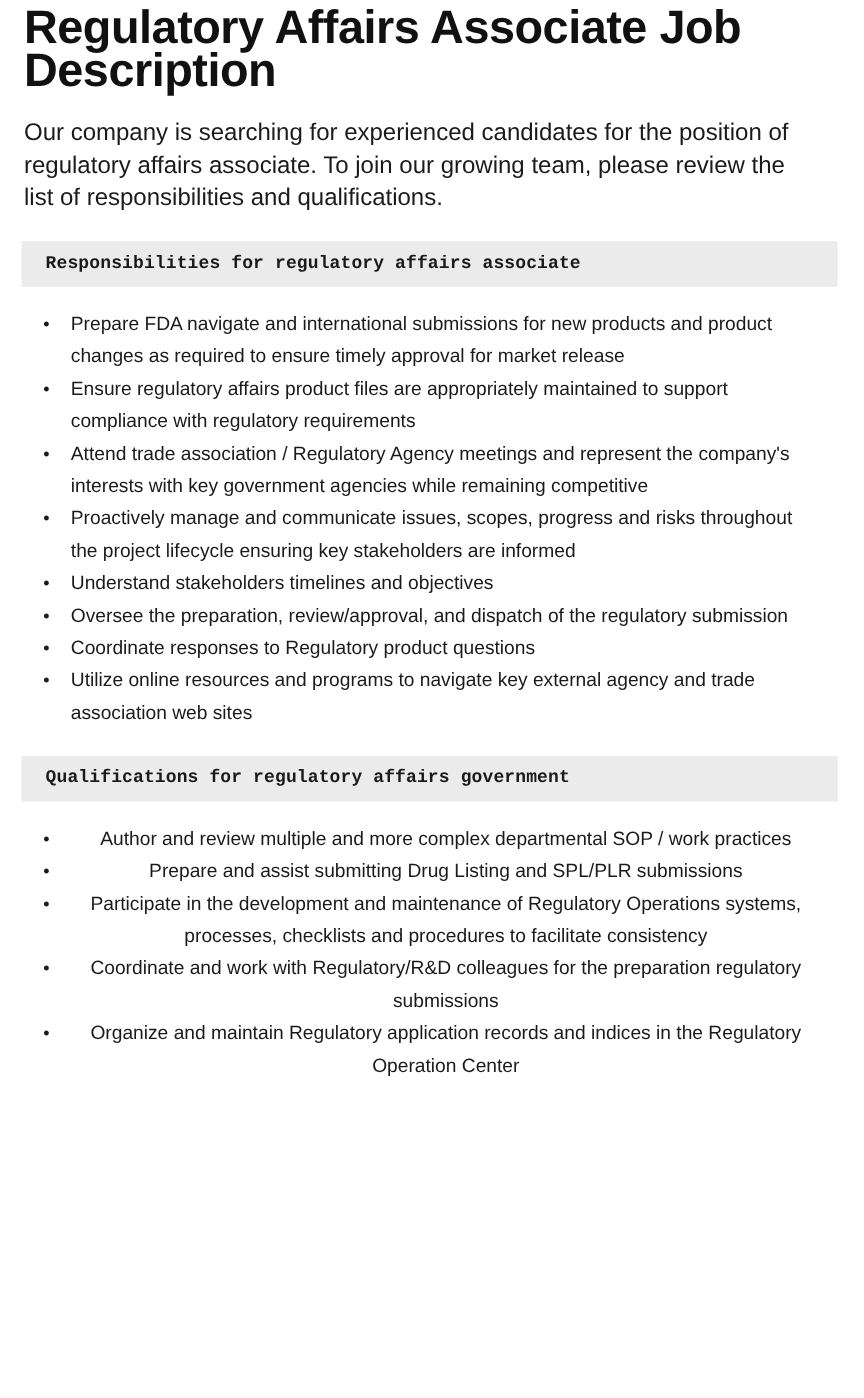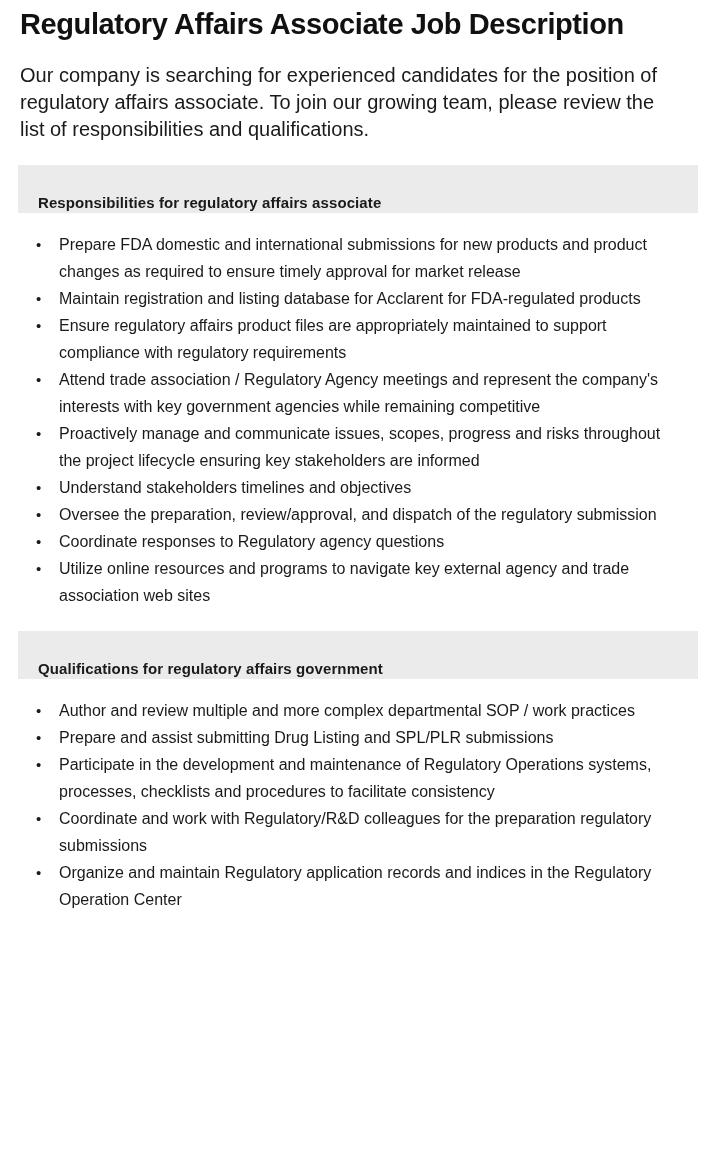--- a/index.html
+++ b/index.html
@@ -18,21 +18,21 @@
   .page {
     width: 720px;
     box-sizing: border-box;
     padding: 0;
     position: relative;
   }
 
   .doc-title {
     margin: 0;
     padding: 6px 20px 0 20px;
-    font-size: 29px;
+    font-size: 39px;
     line-height: 36px;
     font-weight: 700;
     letter-spacing: -0.4px;
     color: #111111;
   }
 
   .intro {
     margin: 0;
     padding: 20px 24px 0 20px;
     font-size: 20px;
@@ -43,25 +43,26 @@
   }
 
   .section {
     margin: 0;
     padding: 0;
   }
 
   .section-header {
     margin: 22px 22px 0 18px;
     background: #ebebeb;
-    height: 48px;
+    height: 38px;
     display: flex;
-    align-items: flex-end;
+    align-items: center;
     padding: 0 20px;
     box-sizing: border-box;
+    font-family: Liberation Mono, monospace;
   }
   .section-header-text {
     font-size: 15px;
     line-height: 20px;
     font-weight: 700;
     color: #1a1a1a;
     letter-spacing: 0.1px;
   }
 
   ul.bullet-list {
@@ -86,20 +87,21 @@
     font-size: 15px;
     line-height: 27px;
     color: #1a1a1a;
   }
 
   .section-responsibilities ul.bullet-list {
     padding-top: 18px;
   }
   .section-qualifications ul.bullet-list {
     padding-top: 18px;
+    text-align: center;
   }
   .section-qualifications {
     margin-top: 4px;
   }
   .bottom-spacer {
     height: 36px;
   }
 </style>
 </head>
 <body>
@@ -108,28 +110,27 @@
 
   <h1 class="doc-title">Regulatory Affairs Associate Job Description</h1>
 
   <p class="intro">Our company is searching for experienced candidates for the position of regulatory affairs associate. To join our growing team, please review the list of responsibilities and qualifications.</p>
 
   <div class="section section-responsibilities">
     <div class="section-header">
       <span class="section-header-text">Responsibilities for regulatory affairs associate</span>
     </div>
     <ul class="bullet-list">
-        <li>Prepare FDA domestic and international submissions for new products and product changes as required to ensure timely approval for market release</li>
-        <li>Maintain registration and listing database for Acclarent for FDA-regulated products</li>
+        <li>Prepare FDA navigate and international submissions for new products and product changes as required to ensure timely approval for market release</li>
         <li>Ensure regulatory affairs product files are appropriately maintained to support compliance with regulatory requirements</li>
         <li>Attend trade association / Regulatory Agency meetings and represent the company's interests with key government agencies while remaining competitive</li>
         <li>Proactively manage and communicate issues, scopes, progress and risks throughout the project lifecycle ensuring key stakeholders are informed</li>
         <li>Understand stakeholders timelines and objectives</li>
         <li>Oversee the preparation, review/approval, and dispatch of the regulatory submission</li>
-        <li>Coordinate responses to Regulatory agency questions</li>
+        <li>Coordinate responses to Regulatory product questions</li>
         <li>Utilize online resources and programs to navigate key external agency and trade association web sites</li>
       </ul>
   </div>
 
   <div class="section section-qualifications">
     <div class="section-header">
       <span class="section-header-text">Qualifications for regulatory affairs government</span>
     </div>
     <ul class="bullet-list">
         <li>Author and review multiple and more complex departmental SOP / work practices</li>

